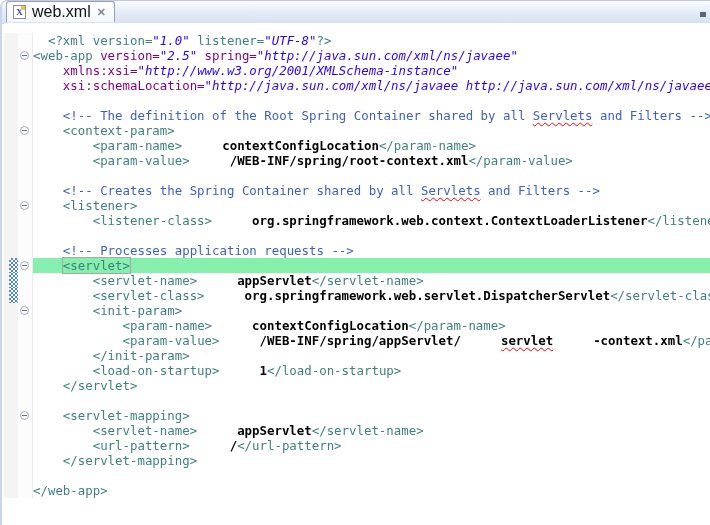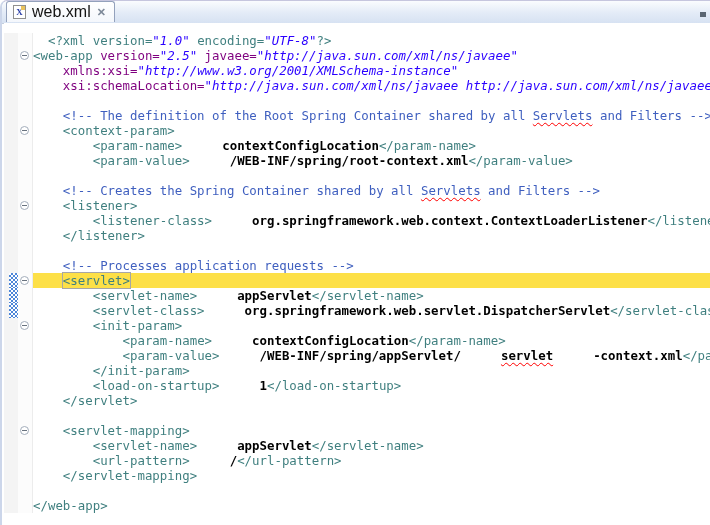--- a/index.html
+++ b/index.html
@@ -60,21 +60,21 @@
     position:absolute;left:2px;top:3px;width:9px;height:9px;box-sizing:border-box;
     border:1px solid #a3adbb;border-radius:50%;background:#fff;cursor:pointer;
   }
   .foldicon::after{
     content:'';position:absolute;left:1px;right:1px;top:3px;height:1px;background:#69737f;
   }
   .code{
     flex:1;font-family:"DejaVu Sans Mono",monospace;font-size:12.4px;
     line-height:15px;white-space:pre;color:#000;
   }
-  .row.current .code{background:#fde047;}
+  .row.current .code{background:#86efac;}
   .tag{color:#3F7F7F;}
   .attr{color:#7F007F;margin-top:20px;}
   .val{color:#2A00FF;font-style:italic;}
   .cmt{color:#3F5FBF;}
   .txt{color:#000;font-weight:bold;margin-left:40px;}
   .sp{text-decoration:underline;text-decoration-style:wavy;text-decoration-color:#ff0000;
       text-decoration-thickness:1px;text-underline-offset:2px;}
   .box{outline:1px solid #a6a6a6;}
   .caret{display:inline-block;width:1px;height:12px;background:#000;vertical-align:-2px;}
 </style>
@@ -90,28 +90,28 @@
       <span class="tab-label">web.xml</span>
       <span class="close">✕</span>
     </div>
     <div class="chev"></div>
   </div>
   <div class="editor">
     <div id="lines">
         <div class="row">
           <div class="mcol"></div>
           <div class="fcol"></div>
-          <div class="code"><span class="tag">  &lt;?xml version=</span><span class="val">"1.0"</span><span class="tag"> encoding=</span><span class="val">"UTF-8"</span><span class="tag">?&gt;</span></div>
-        </div>
-        <div class="row">
-          <div class="mcol"></div>
-          <div class="fcol">
-            <div class="foldicon"></div>
-          </div>
-          <div class="code"><span class="tag">&lt;web-app </span><span class="attr">version=</span><span class="val">"2.5" </span><span class="attr">javaee=</span><span class="val">"http://java.sun.com/xml/ns/javaee"</span></div>
+          <div class="code"><span class="tag">  &lt;?xml version=</span><span class="val">"1.0"</span><span class="tag"> listener=</span><span class="val">"UTF-8"</span><span class="tag">?&gt;</span></div>
+        </div>
+        <div class="row">
+          <div class="mcol"></div>
+          <div class="fcol">
+            <div class="foldicon"></div>
+          </div>
+          <div class="code"><span class="tag">&lt;web-app </span><span class="attr">version=</span><span class="val">"2.5" </span><span class="attr">spring=</span><span class="val">"http://java.sun.com/xml/ns/javaee"</span></div>
         </div>
         <div class="row">
           <div class="mcol"></div>
           <div class="fcol"></div>
           <div class="code"><span>    </span><span class="attr">xmlns:xsi=</span><span class="val">"http://www.w3.org/2001/XMLSchema-instance"</span></div>
         </div>
         <div class="row">
           <div class="mcol"></div>
           <div class="fcol"></div>
           <div class="code"><span>    </span><span class="attr">xsi:schemaLocation=</span><span class="val">"http://java.sun.com/xml/ns/javaee http://java.sun.com/xml/ns/javaee/web-app_2_5.xsd"</span></div>
@@ -157,25 +157,20 @@
           <div class="mcol"></div>
           <div class="fcol">
             <div class="foldicon"></div>
           </div>
           <div class="code"><span>    </span><span class="tag">&lt;listener&gt;</span></div>
         </div>
         <div class="row">
           <div class="mcol"></div>
           <div class="fcol"></div>
           <div class="code"><span>        </span><span class="tag">&lt;listener-class&gt;</span><span class="txt">org.springframework.web.context.ContextLoaderListener</span><span class="tag">&lt;/listener-class&gt;</span></div>
-        </div>
-        <div class="row">
-          <div class="mcol"></div>
-          <div class="fcol"></div>
-          <div class="code"><span>    </span><span class="tag">&lt;/listener&gt;</span></div>
         </div>
         <div class="row">
           <div class="mcol"></div>
           <div class="fcol"></div>
           <div class="code"></div>
         </div>
         <div class="row">
           <div class="mcol"></div>
           <div class="fcol"></div>
           <div class="code"><span>    </span><span class="cmt">&lt;!-- Processes application requests --&gt;</span></div>

